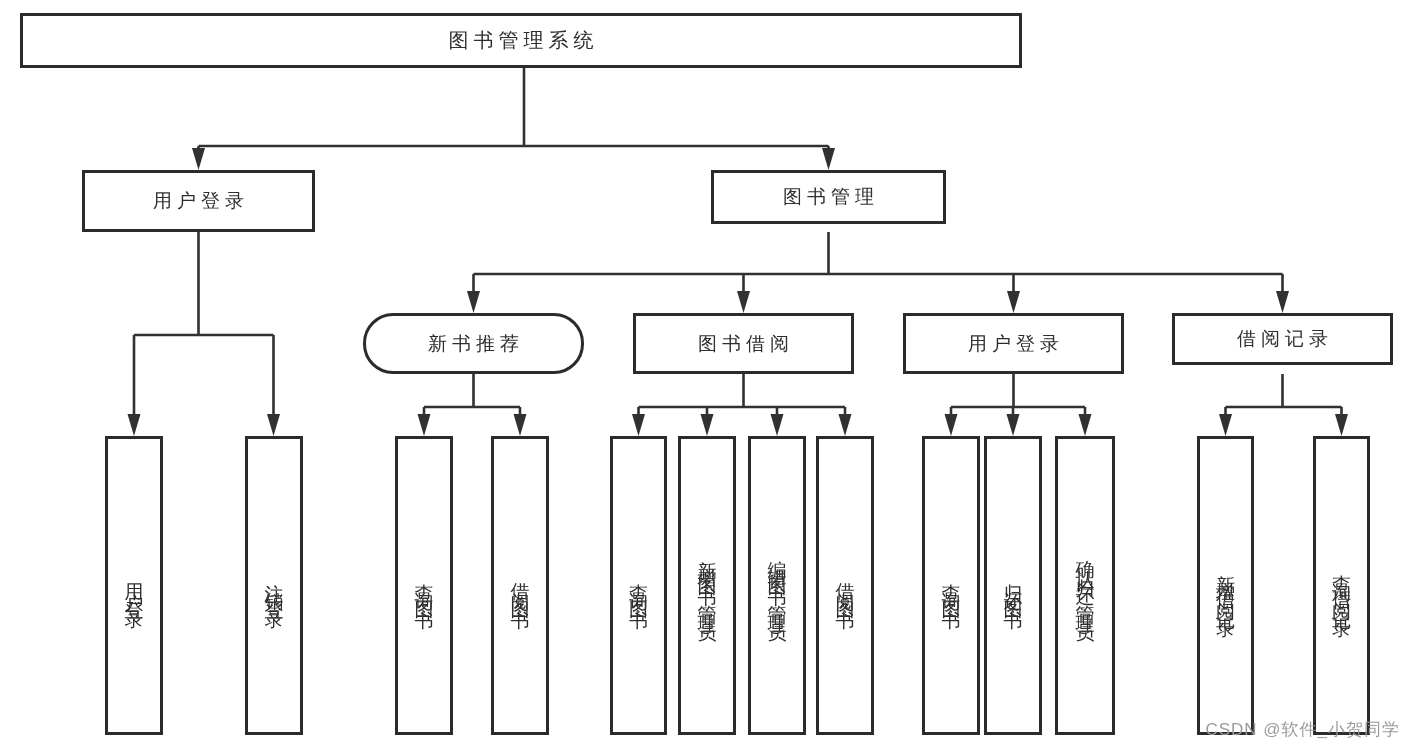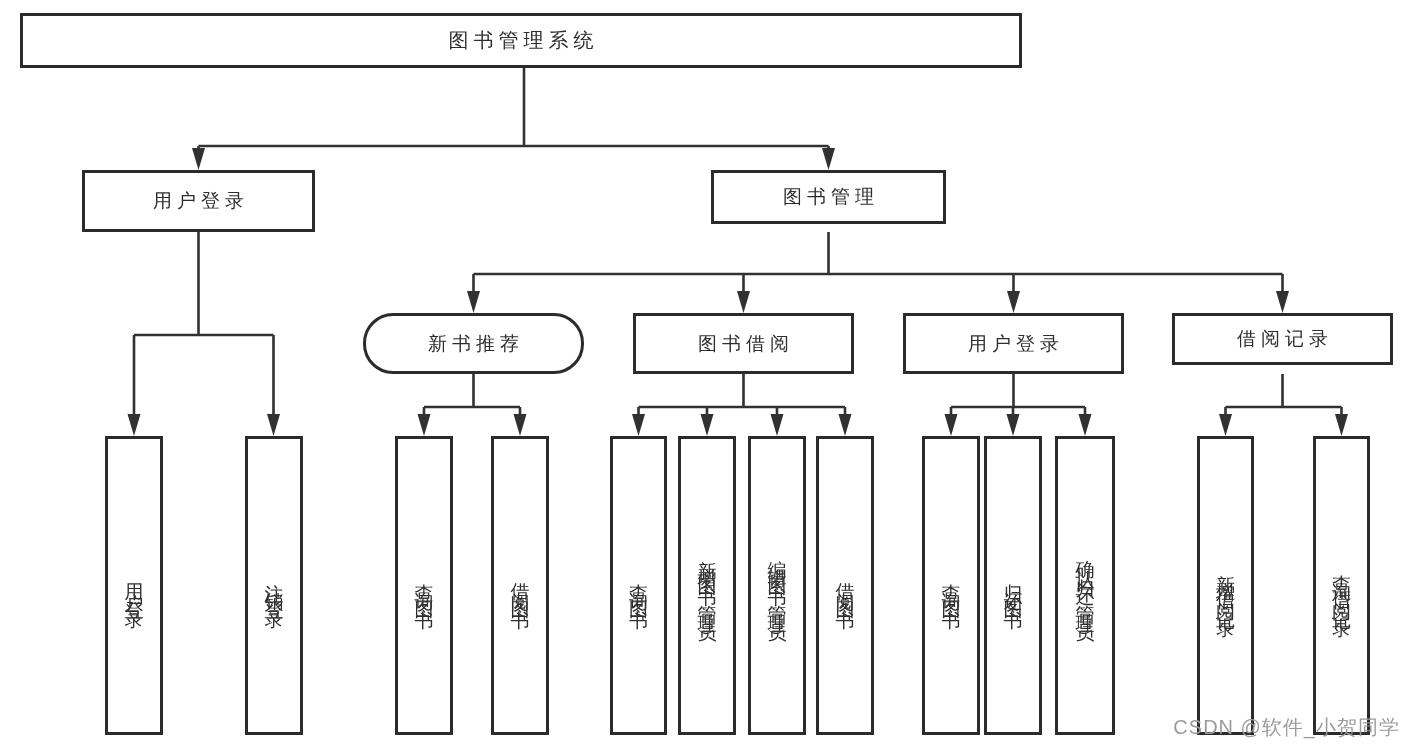--- a/index.html
+++ b/index.html
@@ -33,21 +33,21 @@
     letter-spacing: 9px;
     text-indent: 0;
     font-size: 19px;
     white-space: normal;
   }
   .watermark {
     position: absolute;
     right: 5px;
     bottom: 6px;
     color: #9b9b9b;
-    font-size: 20px;
+    font-size: 17px;
     letter-spacing: 1px;
   }
 </style>
 </head>
 <body>
 
 <div id="canvas">
 
   <svg class="connectors" width="1405" height="747" viewBox="0 0 1405 747">
     <g stroke="#313131" stroke-width="2.6" fill="none">

